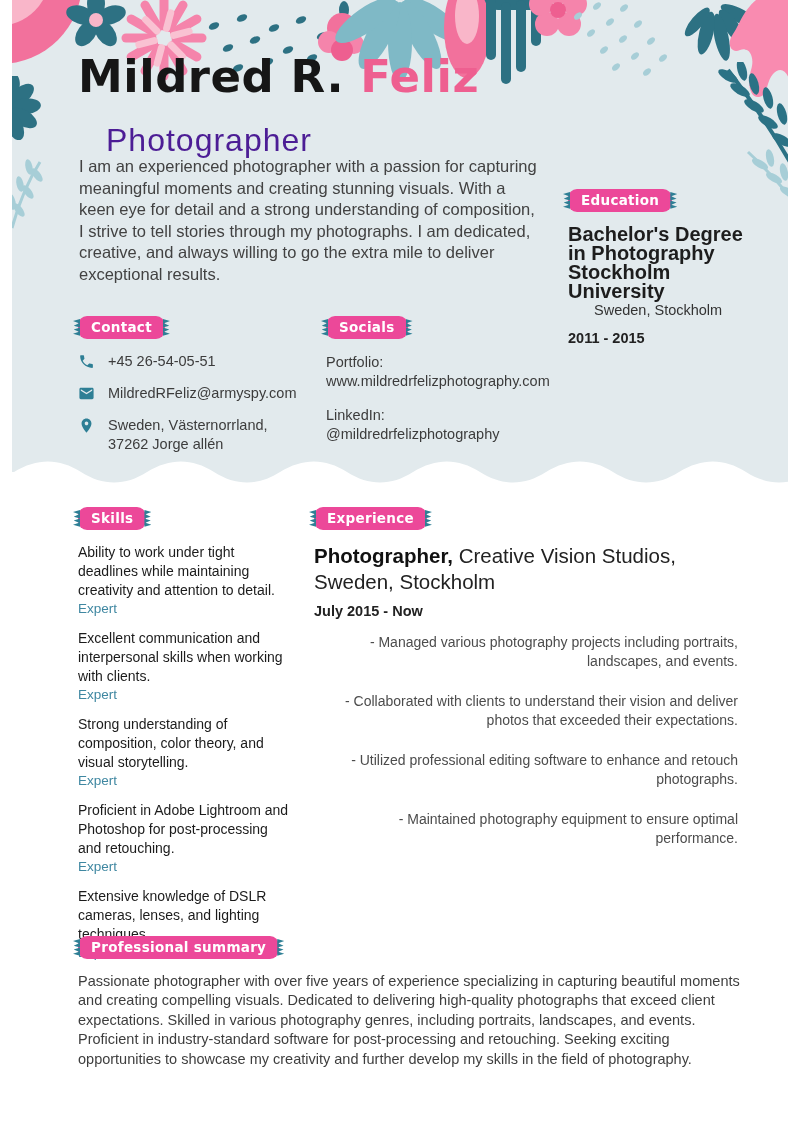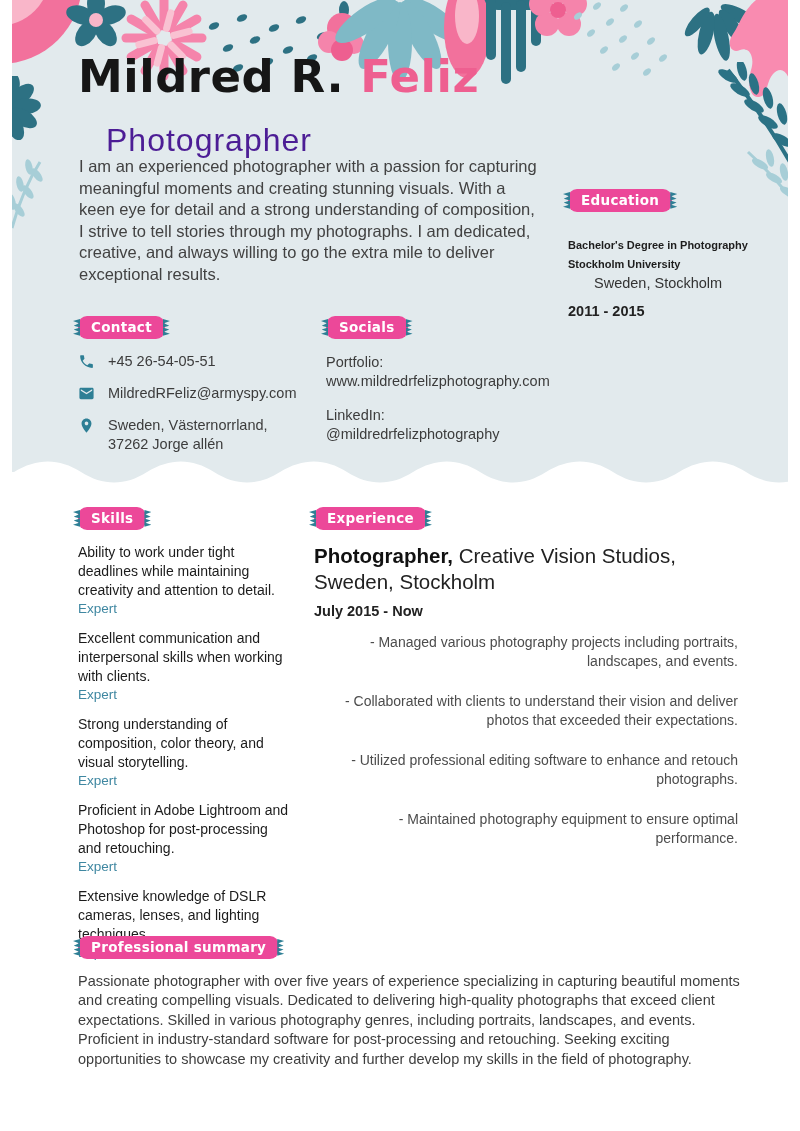--- a/index.html
+++ b/index.html
@@ -24,21 +24,21 @@
   .badge::before{left:-5px;clip-path:polygon(100% 0%,0% 12%,85% 25%,10% 40%,100% 50%,10% 62%,85% 75%,0% 88%,100% 100%);}
   .badge::after{right:-5px;clip-path:polygon(0% 0%,100% 12%,15% 25%,90% 40%,0% 50%,90% 62%,15% 75%,100% 88%,0% 100%);}
 
   
   .name{left:66px;top:50px;font-family:"DejaVu Sans",sans-serif;font-size:45px;font-weight:800;letter-spacing:.5px;color:#161616;white-space:nowrap;}
   .name .accent{color:#ee5f90;}
   .role{left:67px;top:122px;font-size:32px;letter-spacing:1px;color:#4c1d95;margin-left:27px;}
   .intro{left:67px;top:156px;width:464px;font-size:16.5px;line-height:21.5px;color:#424242;}
 
   .education{left:556px;top:189px;width:194px;}
-  .edu-degree{margin-top:24px;font-size:11px;line-height:19px;font-weight:bold;color:#1d1d1d;}
+  .edu-degree{margin-top:13px;font-size:20px;line-height:19px;font-weight:bold;color:#1d1d1d;}
   .edu-loc{font-size:14.5px;line-height:19px;color:#333;margin-left:26px;}
   .edu-dates{margin-top:10px;font-size:14.5px;font-weight:bold;color:#222;}
 
   .contact{left:66px;top:316px;width:232px;}
   .c-row{display:flex;gap:13px;margin-top:13px;align-items:flex-start;}
   .c-row svg{flex:0 0 auto;margin-top:1px;}
   .c-text{font-size:14.5px;line-height:19px;color:#3c3c3c;}
 
   .socials{left:314px;top:316px;width:184px;}
   .s-row{margin-top:14px;font-size:14.5px;line-height:19.5px;color:#3c3c3c;}

